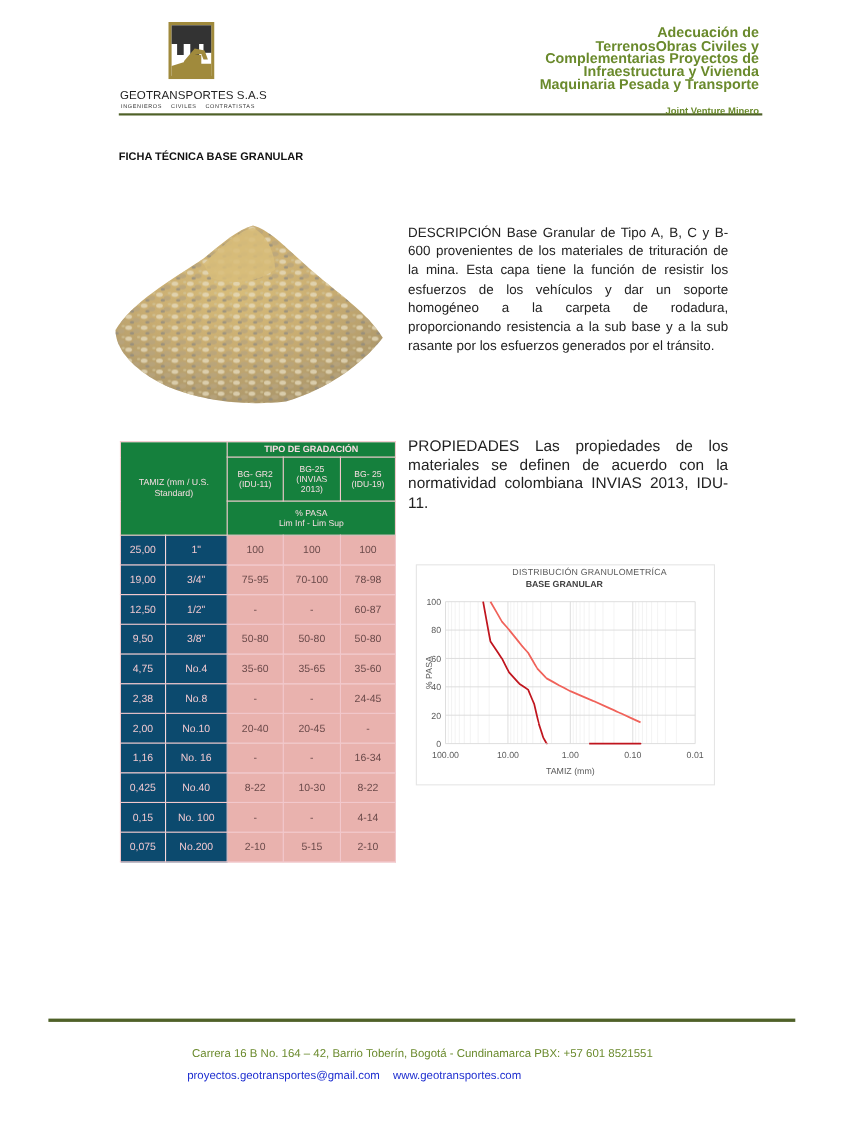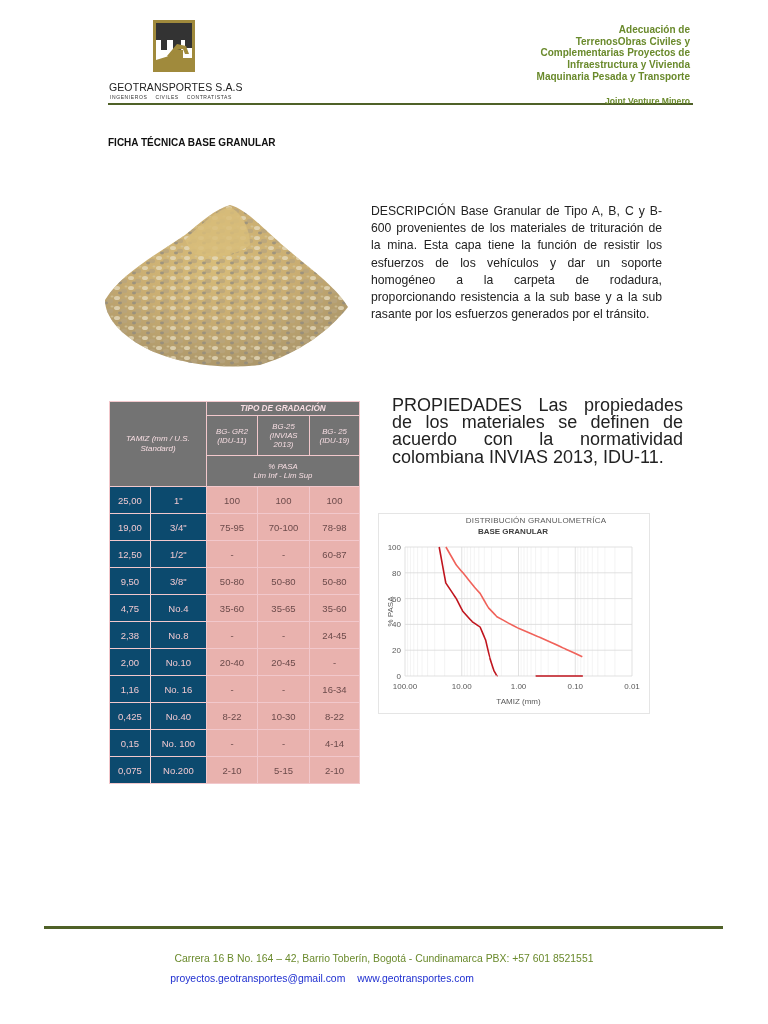--- a/index.html
+++ b/index.html
@@ -4,35 +4,35 @@
 <style>
   html, body { margin:0; padding:0; background:#ffffff; }
   body { width:768px; height:1024px; position:relative; overflow:hidden; font-family:"Liberation Sans", sans-serif; color:#111; }
   .abs { position:absolute; }
 
   
   .logo-mark { left:153px; top:20px; width:42px; height:52px; }
   .company-name { left:109px; top:81px; font-size:10.5px; color:#222; letter-spacing:0.1px; }
   .company-sub { left:110px; top:94px; font-size:5px; color:#333; letter-spacing:0.6px; word-spacing:6px; }
   .header-line { left:108px; top:103px; width:585px; height:2px; background:#4f6128; }
-  .services { right:78px; top:24px; width:220px; text-align:right; font-size:10px; font-weight:bold; color:#6a8a2c; line-height:11.7px; }
+  .services { right:78px; top:24px; width:220px; text-align:right; font-size:13px; font-weight:bold; color:#6a8a2c; line-height:11.7px; }
   .joint { right:78px; top:96px; font-size:8.6px; font-weight:bold; color:#6a8a2c; }
 
   .doc-title { left:108px; top:137px; font-size:10px; font-weight:bold; color:#111; }
 
   
   .aggregate { left:100px; top:195px; width:250px; height:175px; }
 
   .desc { left:371px; top:203px; width:291px; font-size:12.2px; line-height:17.2px; color:#222; text-align:justify; }
-  .props { left:371px; top:397px; width:291px; font-size:18px; line-height:17.2px; color:#222; text-align:justify;margin-left:21px; }
+  .props { left:371px; top:397px; width:291px; font-size:14px; line-height:17.2px; color:#222; text-align:justify; }
 
   
   .gtable { left:109px; top:401px; width:251px; border-collapse:collapse; font-size:8.6px; }
   .gtable td { border:1px solid #f2c8cc; text-align:center; vertical-align:middle; padding:0; }
-  .gtable .hd { background:#737373; color:#f6dde2;font-style:italic; }
+  .gtable .hd { background:#15803d; color:#f6dde2; }
   .gtable .hd-top { height:13px; font-weight:bold; font-size:8.2px; }
   .gtable .hd-mid { height:39px; font-size:7.8px; line-height:9px; }
   .gtable .hd-bot { height:30px; font-size:7.8px; line-height:9.5px; }
   .gtable .key { background:#0c4a6e; color:#f0c9d0; height:26px; font-size:9.5px; }
   .gtable .val { background:#e9b2ae; color:#6b4a4a; font-size:9.5px; }
   .gtable .sep { border-right:1px solid #f6d9dc; }
 
   
   .chart-box { left:378px; top:513px; width:270px; height:199px; background:#fff; border:1px solid #e5e5e5; }
   .chart-title { left:378px; top:516px; width:316px; text-align:center; font-size:8px; color:#595959; letter-spacing:0.2px; }

